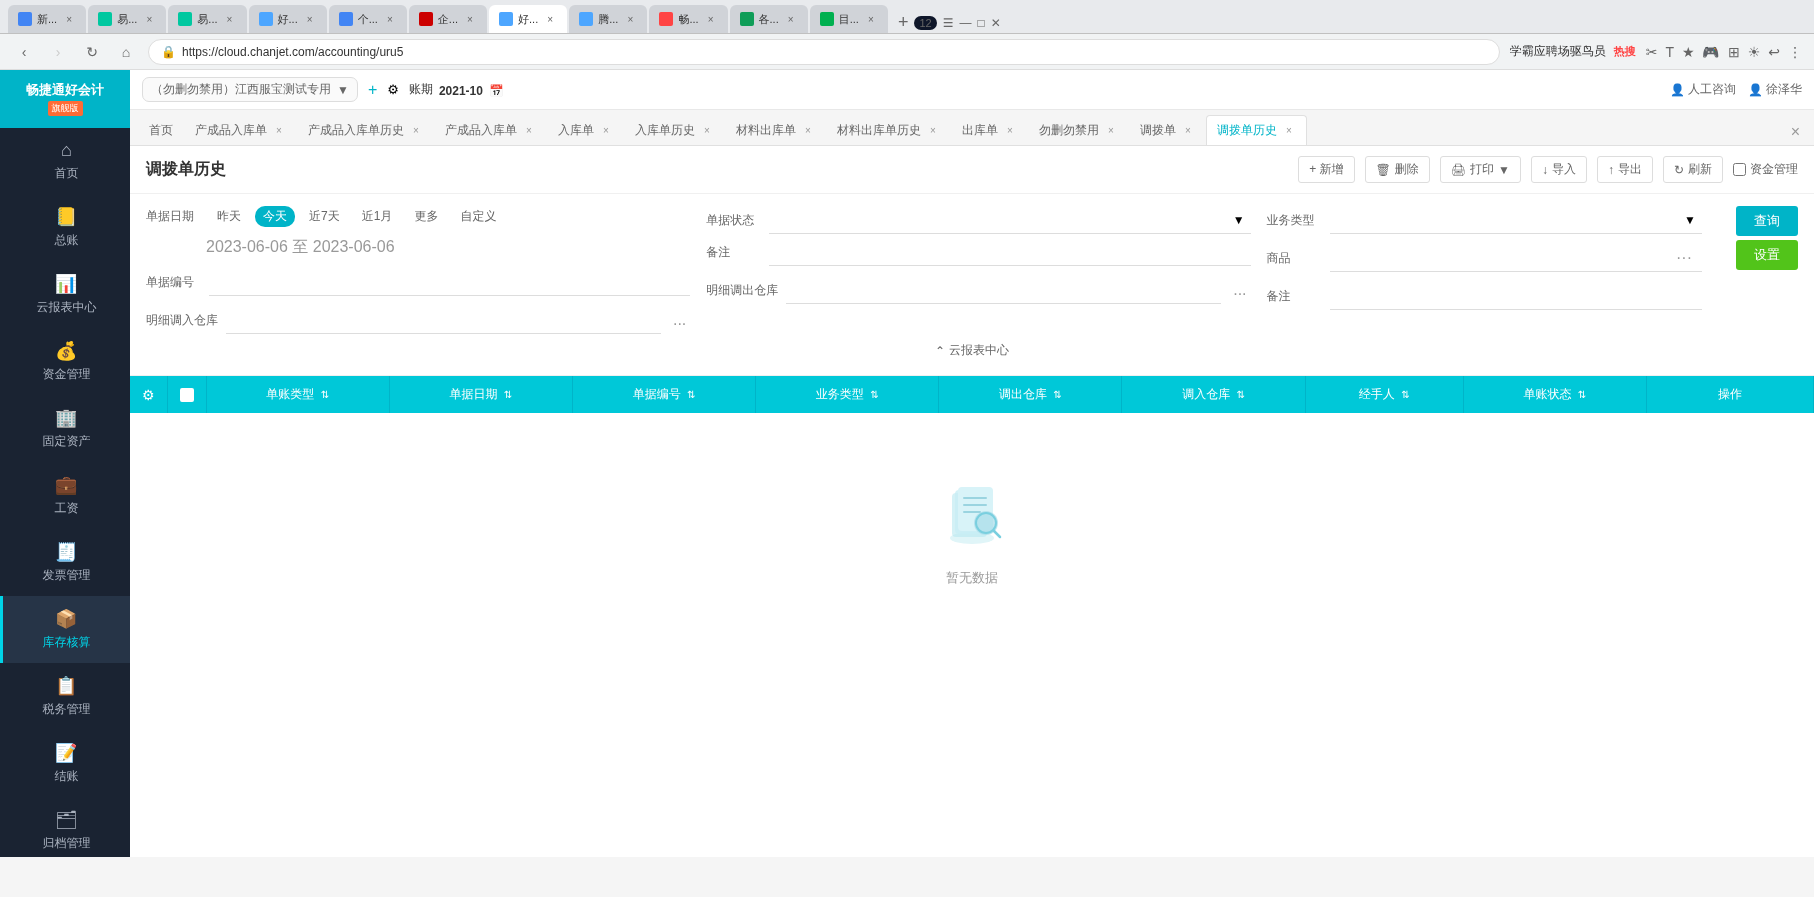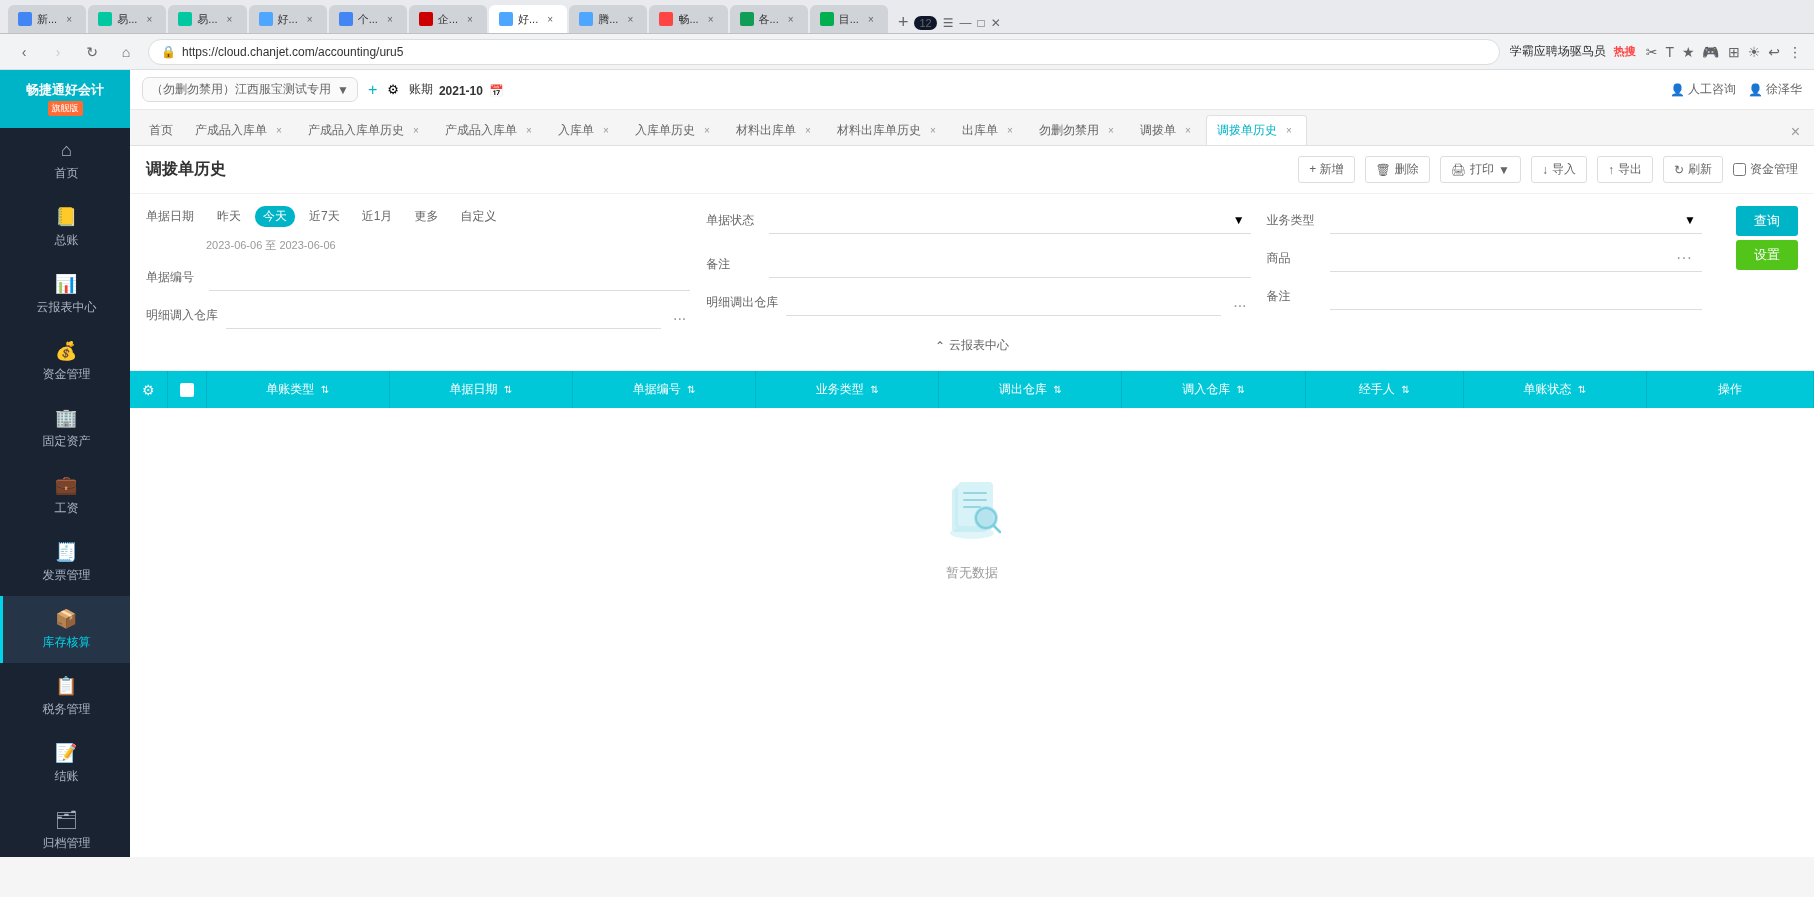--- a/index.html
+++ b/index.html
@@ -336,21 +336,21 @@
       color: #666;
       cursor: pointer;
       border-radius: 3px;
     }
     .date-btn.active {
       background: #00b4c8;
       color: white;
       border-radius: 10px;
     }
     .date-range-text {
-      font-size: 11px;
+      font-size: 16px;
       color: #999;
     }
     .filter-select {
       flex: 1;
       height: 28px;
       border: none;
       border-bottom: 1px solid #ddd;
       padding: 0 6px;
       font-size: 12px;
       outline: none;
@@ -760,21 +760,21 @@
             </div>
             <div class="filter-row">
               <div class="filter-item">
                 <span class="filter-label">明细调入仓库</span>
                 <input class="filter-input" type="text" style="">
                 <span class="filter-dots">...</span>
               </div>
             </div>
           </div>
           <div style="flex:2.5;">
-            <div class="filter-row" style="margin-bottom:16px;justify-content:flex-end;">
+            <div class="filter-row" style="margin-bottom:4px;justify-content:flex-end;">
               <div class="filter-item">
                 <span class="filter-label">单据状态</span>
                 <div class="filter-select">
                   <span></span>
                   <span>▼</span>
                 </div>
               </div>
             </div>
             <div class="filter-row" style="margin-bottom:10px;">
               <div class="filter-item">

